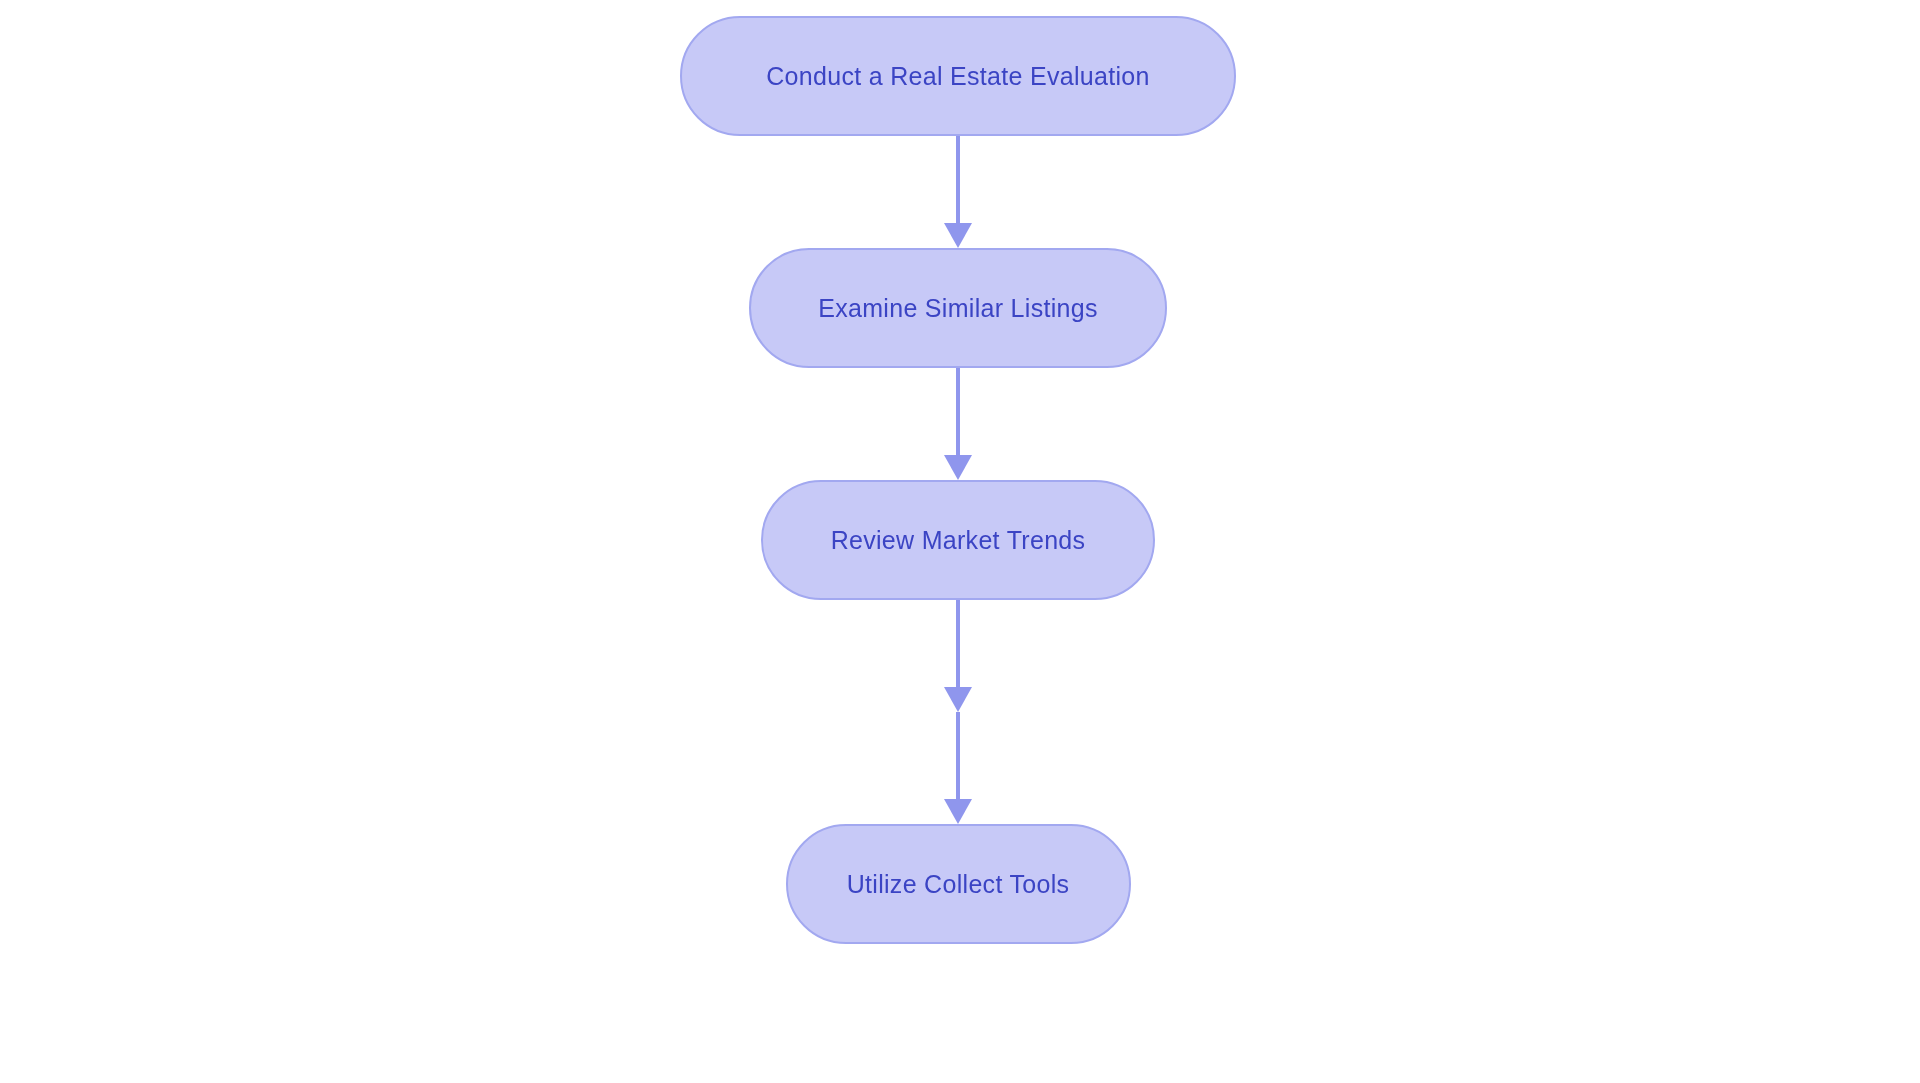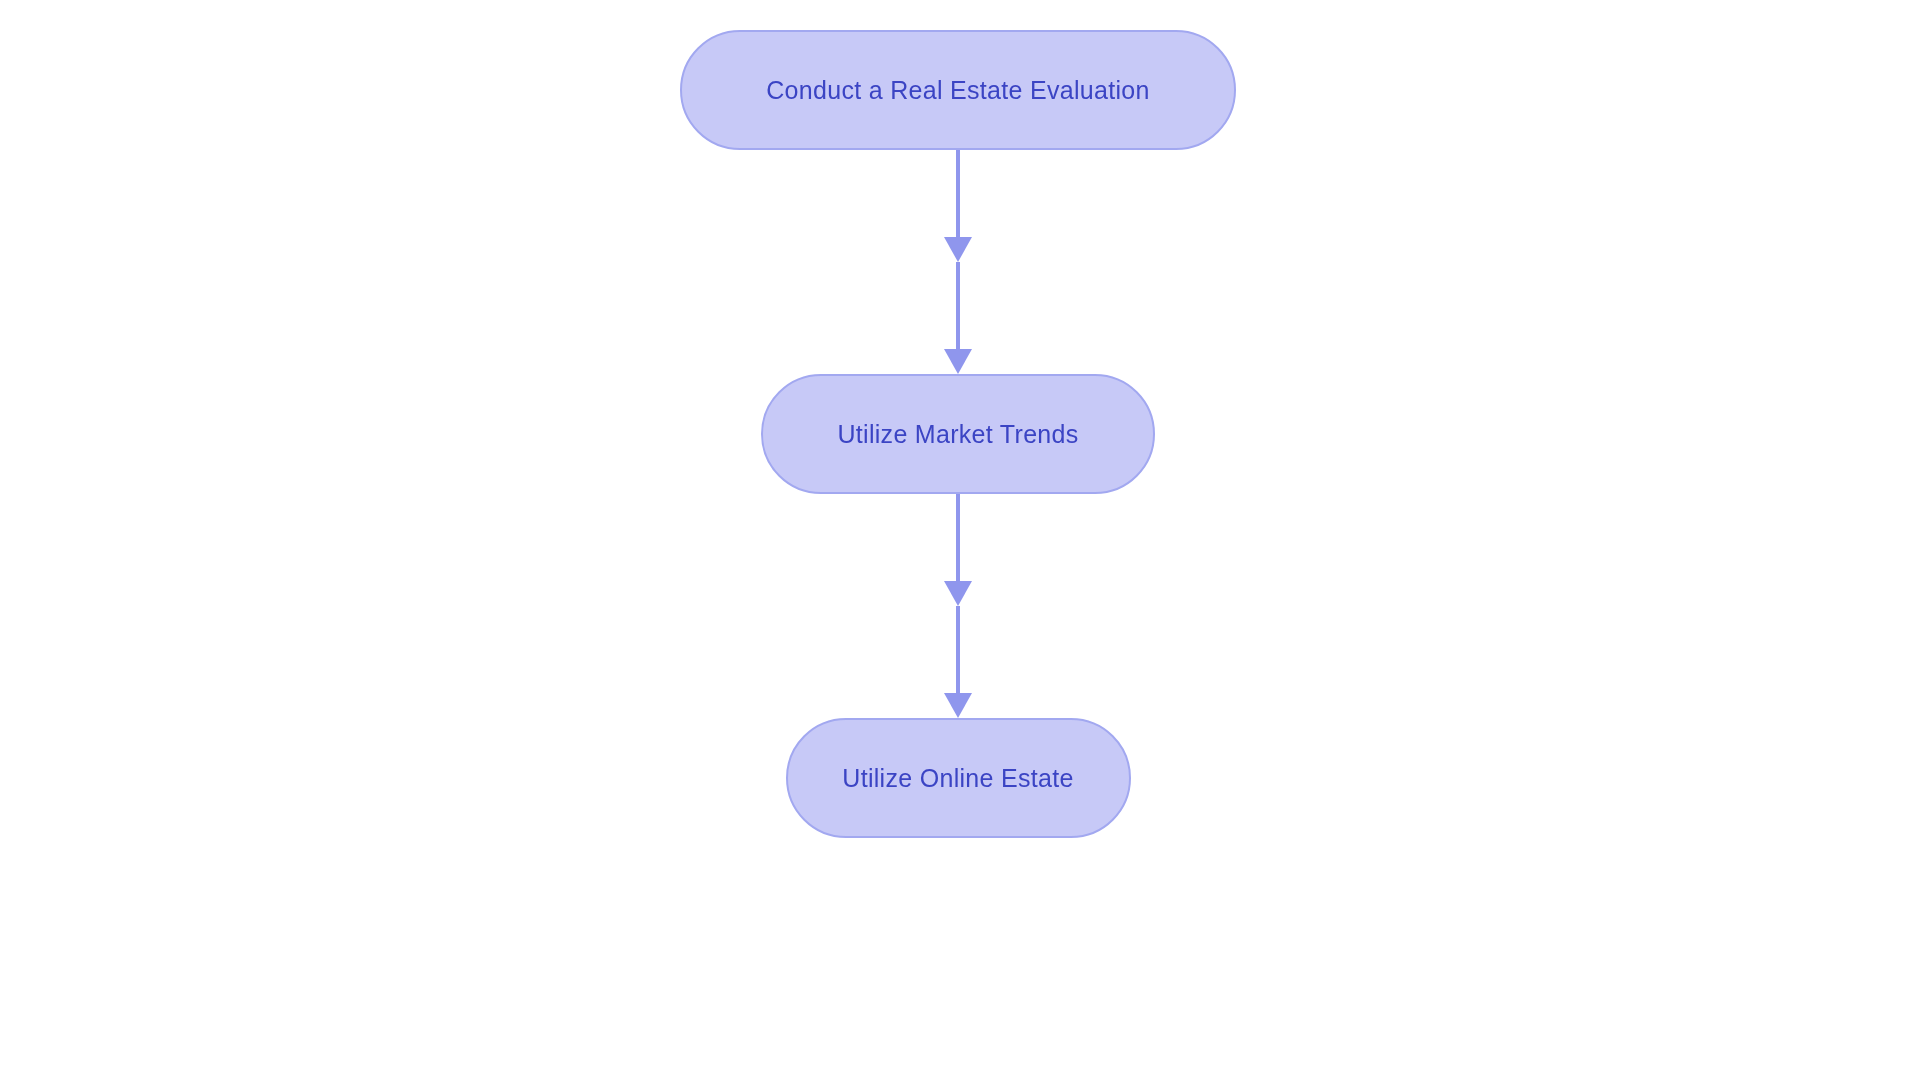--- a/index.html
+++ b/index.html
@@ -13,21 +13,21 @@
     font-family: "Liberation Sans", sans-serif;
   }
   .flow {
     position: absolute;
     top: 0;
     left: 958px;
     transform: translateX(-50%);
     display: flex;
     flex-direction: column;
     align-items: center;
-    padding-top: 30px;
+    padding-top: 16px;
   }
   .node {
     height: 120px;
     border-radius: 60px;
     background: #c7c9f7;
     border: 2px solid #a2a8f0;
     display: flex;
     align-items: center;
     justify-content: center;
     text-align: center;
@@ -69,39 +69,42 @@
 
     <div class="node n1">
       <span>Conduct a Real Estate Evaluation</span>
     </div>
 
     <div class="arrow">
       <div class="line"></div>
       <div class="head"></div>
     </div>
 
+    <div class="node n2">
+      <span>Examine Similar Listings</span>
+    </div>
 
     <div class="arrow">
       <div class="line"></div>
       <div class="head"></div>
     </div>
 
     <div class="node n3">
-      <span>Utilize Market Trends</span>
+      <span>Review Market Trends</span>
     </div>
 
     <div class="arrow">
       <div class="line"></div>
       <div class="head"></div>
     </div>
 
 
     <div class="arrow">
       <div class="line"></div>
       <div class="head"></div>
     </div>
 
     <div class="node n5">
-      <span>Utilize Online Estate</span>
+      <span>Utilize Collect Tools</span>
     </div>
 
   </div>
 </div>
 
 </body></html>

